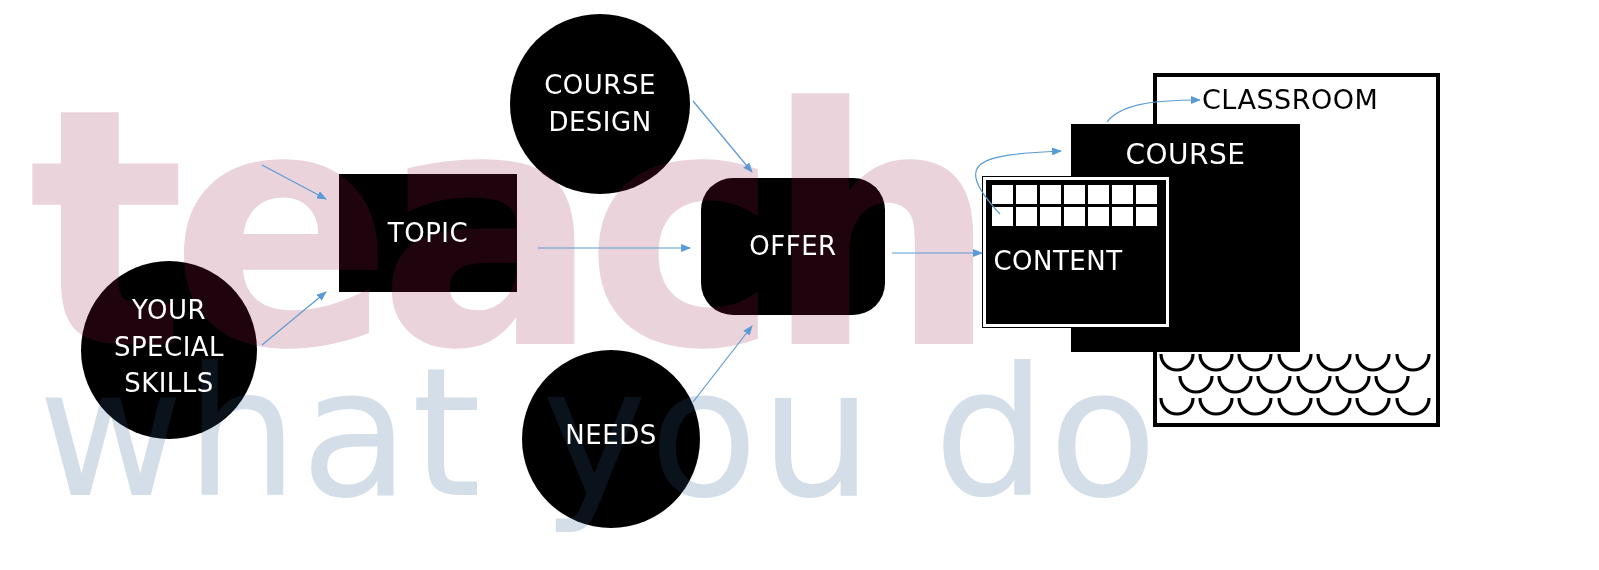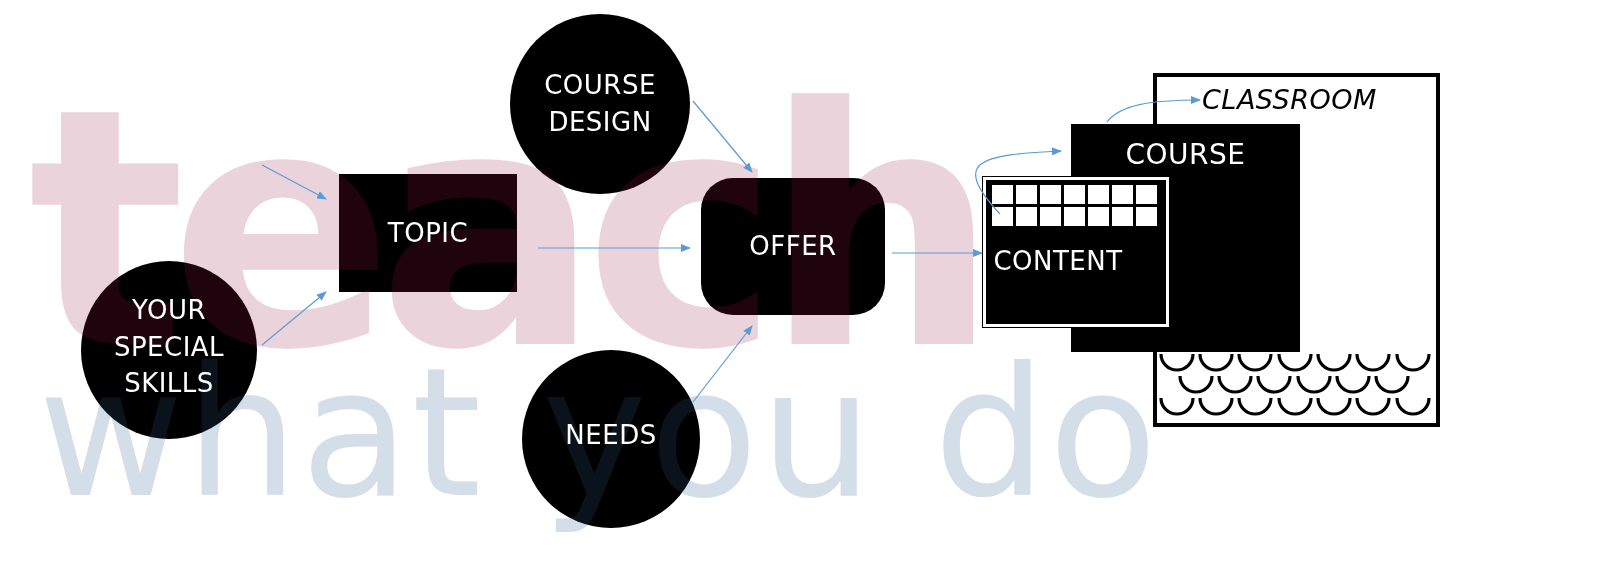--- a/index.html
+++ b/index.html
@@ -32,21 +32,21 @@
              font-size:178px; letter-spacing:2px; line-height:1;
              color:rgba(40,70,110,0.25); z-index:3; white-space:nowrap; pointer-events:none;
              mix-blend-mode:screen; }
 
   svg.arrows { position:absolute; left:0; top:0; z-index:6; pointer-events:none; }
 
   
   .classroom { position:absolute; left:1153px; top:73px; width:279px; height:346px;
                border:4px solid #000; background:#fff; z-index:2; }
   .classroom-label { position:absolute; left:1202px; top:84px; font-family:"DejaVu Sans", sans-serif;
-                     font-size:27px; color:#000; z-index:7; letter-spacing:0.5px;font-style:italic; }
+                     font-size:27px; color:#000; z-index:7; letter-spacing:0.5px; }
   .seats { position:absolute; left:1157px; top:352px; width:275px; height:67px; z-index:3; overflow:hidden; }
   .course { position:absolute; left:1071px; top:124px; width:229px; height:228px; background:#000;
             z-index:4; }
   .course-label { position:absolute; left:0; top:14px; width:229px; text-align:center; color:#fff;
                   font-family:"DejaVu Sans", sans-serif; font-size:28px; letter-spacing:0.5px; }
   .content { position:absolute; left:983px; top:177px; width:180px; height:144px; background:#000;
              border:3px solid #fff; z-index:5; box-shadow: 0 0 0 1px #000; }
   .grid { position:absolute; left:6px; top:5px; display:grid;
           grid-template-columns:repeat(7, 21px); grid-template-rows:repeat(2, 19px); gap:3px; }
   .grid span { background:#fff; display:block; }

